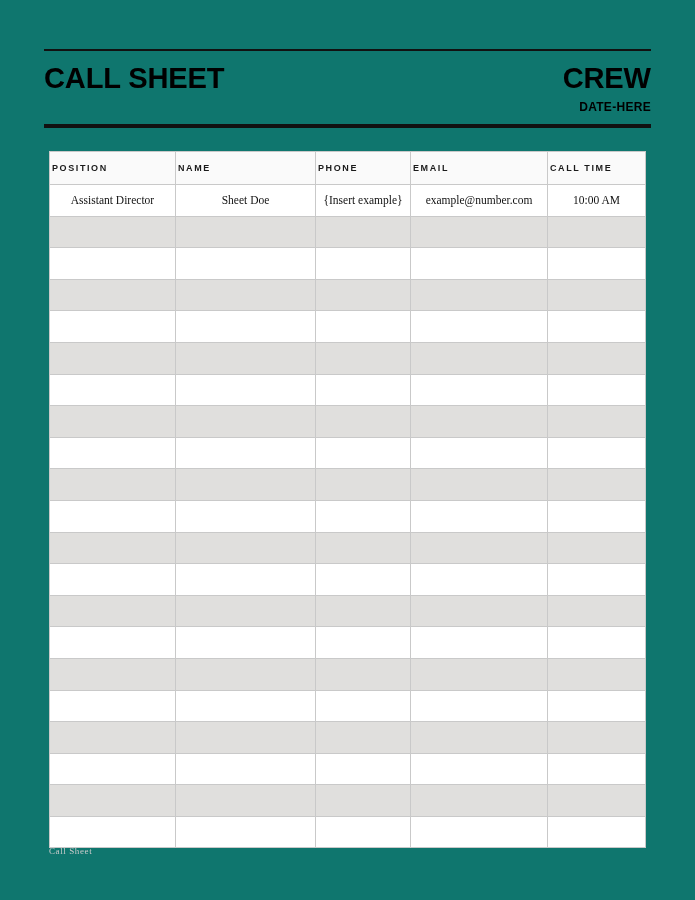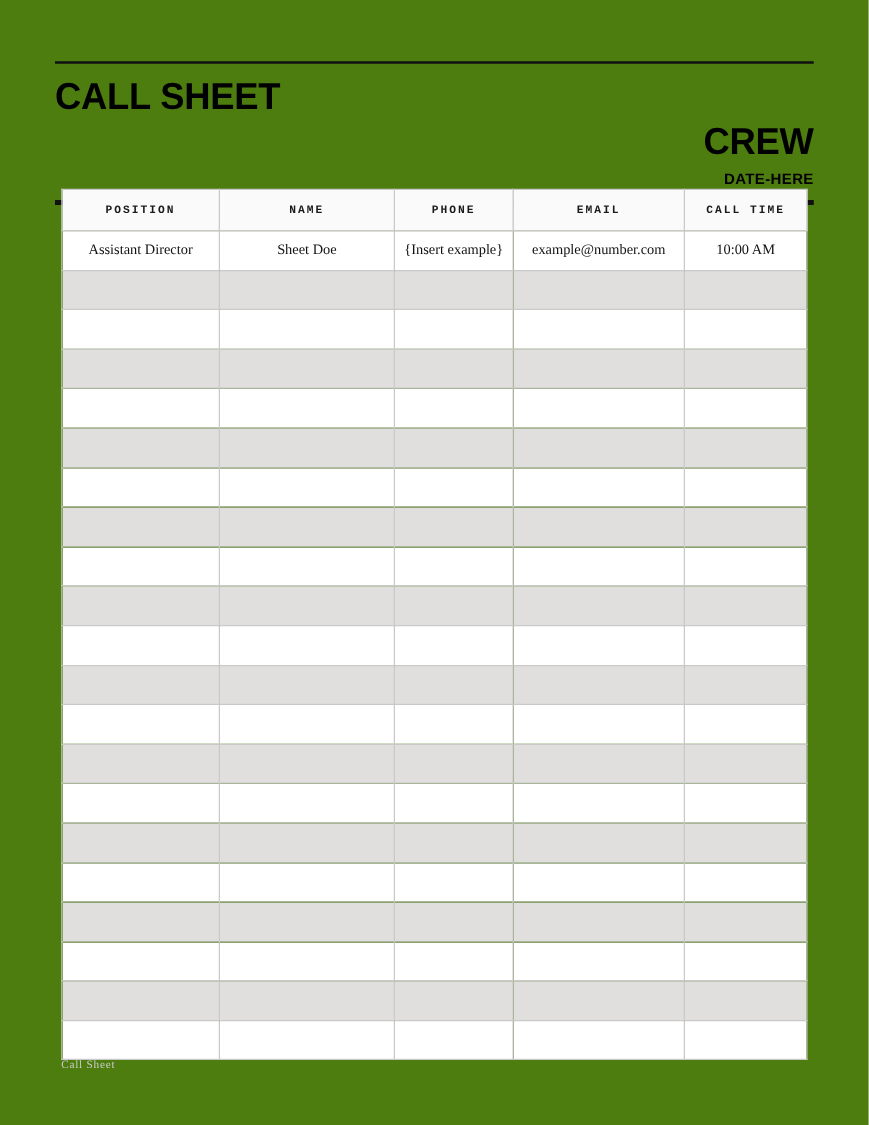--- a/index.html
+++ b/index.html
@@ -15,21 +15,21 @@
     position: relative;
     overflow: hidden;
   }
 
   .page {
     position: absolute;
     left: 0;
     top: 0;
     width: 695px;
     height: 900px;
-    background: #4d7c0f;
+    background: #0f766e;
   }
 
   
   .masthead {
     position: absolute;
     left: 44px;
     top: 49px;
     width: 607px;
   }
   .rule-top {
@@ -46,21 +46,21 @@
   .masthead-body {
     display: flex;
     justify-content: space-between;
     align-items: flex-start;
     padding: 11px 0 10px 0;
   }
   .mast-left, .mast-right {
     display: flex;
     flex-direction: column;
   }
-  .mast-right { align-items: flex-end; text-align: center; margin-top: 36px; }
+  .mast-right { align-items: flex-end; text-align: center; }
 
   .title-main {
     font-family: "Liberation Sans", sans-serif;
     font-weight: bold;
     font-size: 30px;
     line-height: 32px;
     letter-spacing: -0.2px;
     color: #000000;
     transform: scaleX(0.97);
     transform-origin: left center;
@@ -95,26 +95,26 @@
   table.sheet col.c-position { width: 126px; }
   table.sheet col.c-name     { width: 140px; }
   table.sheet col.c-phone    { width: 95px; }
   table.sheet col.c-email    { width: 137px; }
   table.sheet col.c-calltime { width: 98px; }
 
   table.sheet th {
     height: 32px;
     background: #fafafa;
     border: 1px solid #c9c9c9;
-    font-family: Liberation Mono, monospace;
+    font-family: Liberation Sans, sans-serif;
     font-weight: bold;
     font-size: 9px;
     letter-spacing: 1.6px;
     color: #1a1a1a;
-    text-align: center;
+    text-align: left;
     vertical-align: middle;
     padding: 0 2px;
     text-transform: uppercase;
   }
 
   table.sheet td {
     height: 30.6px;
     border: 1px solid #c9c9c9;
     background: #ffffff;
     font-family: "Liberation Serif", serif;

